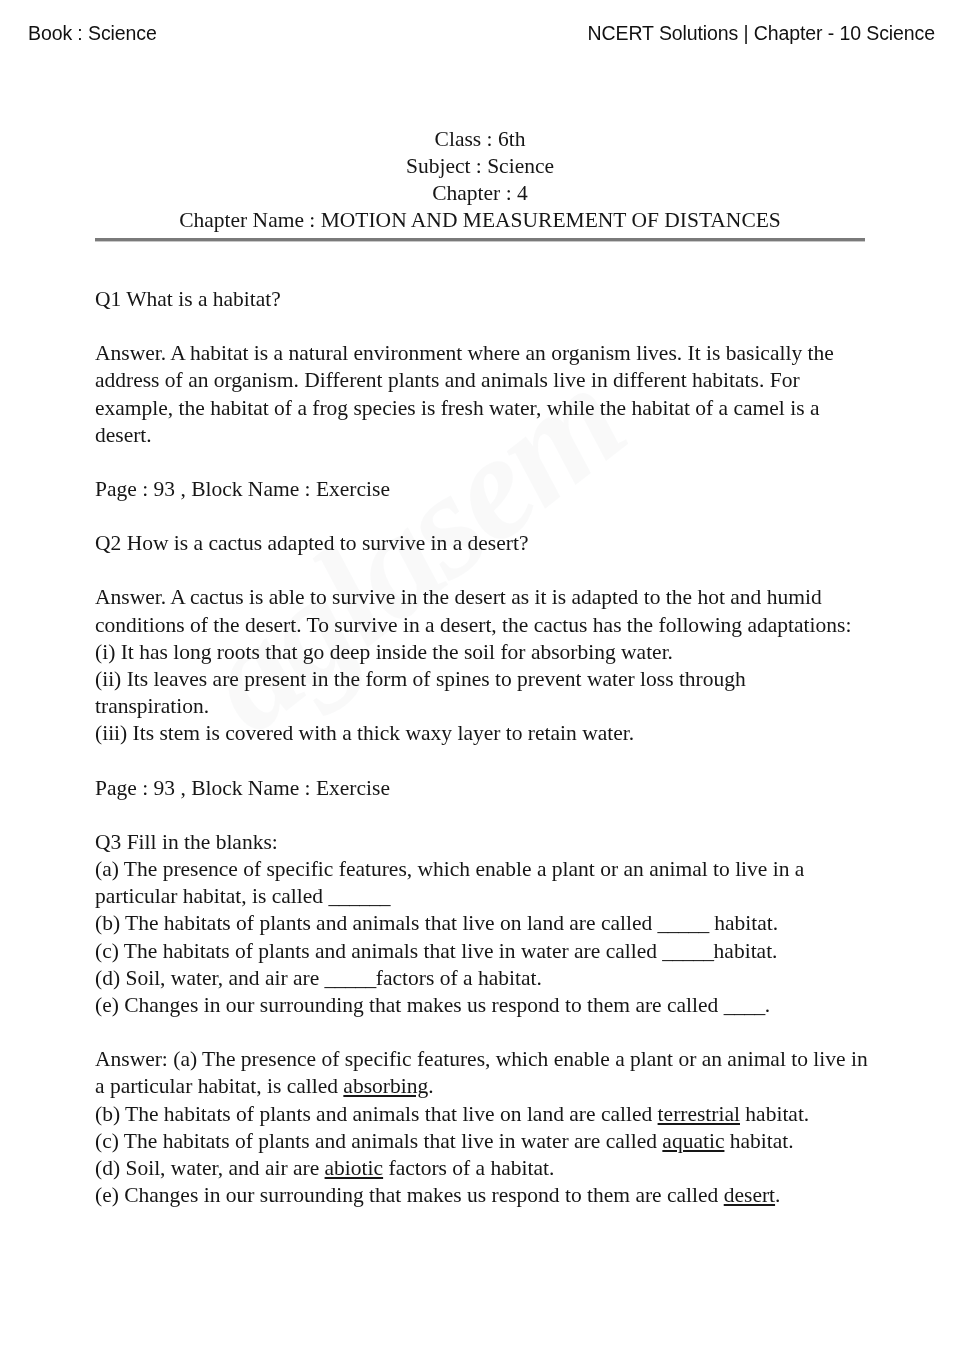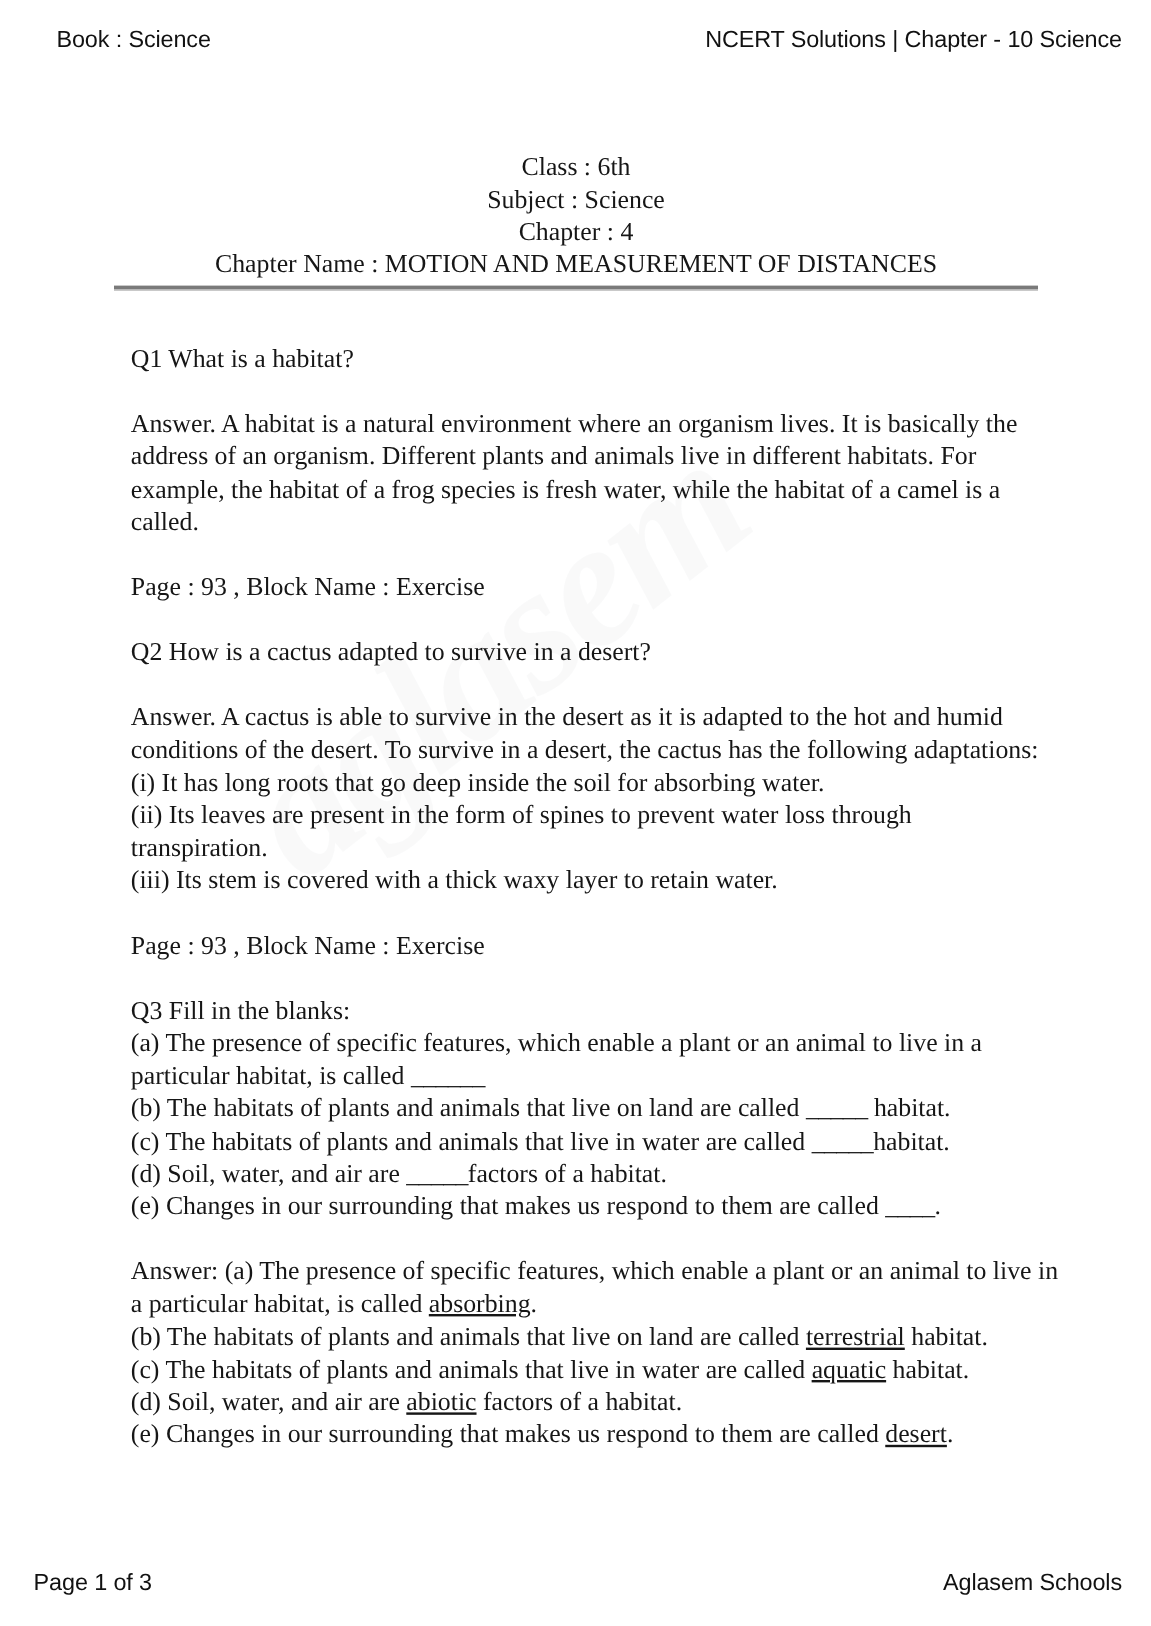--- a/index.html
+++ b/index.html
@@ -55,21 +55,20 @@
     height: 26px;
     display: flex;
     justify-content: space-between;
     align-items: flex-start;
     font-family: "Liberation Sans", "DejaVu Sans", sans-serif;
     font-size: 19.5px;
     font-weight: 400;
     color: #111111;
     letter-spacing: -0.1px;
     z-index: 3;
-    margin-left: 19px;
   }
   .running-head .rh-left  { white-space: nowrap; }
   .running-head .rh-right { white-space: nowrap; }
 
   
   .title-block {
     position: absolute;
     top: 126px;
     left: 95px;
     width: 770px;
@@ -89,21 +88,21 @@
     height: 3px;
     background: #7a7a7a;
     border-bottom: 1px solid #c8c8c8;
     z-index: 2;
   }
 
   
   .body-col {
     position: absolute;
     top: 286px;
-    left: 109px;
+    left: 95px;
     width: 775px;
     z-index: 2;
   }
 
   .blk {
     font-size: 21.5px;
     line-height: 27.2px;
     color: #161616;
     margin: 0;
   }
@@ -161,21 +160,21 @@
   <div class="body-col">
 
     <p class="blk">
       <span class="line">Q1 What is a habitat?</span>
     </p>
 
     <p class="blk">
       <span class="line">Answer. A habitat is a natural environment where an organism lives. It is basically the</span>
       <span class="line">address of an organism. Different plants and animals live in different habitats. For</span>
       <span class="line">example, the habitat of a frog species is fresh water, while the habitat of a camel is a</span>
-      <span class="line">called.</span>
+      <span class="line">desert.</span>
     </p>
 
     <p class="blk">
       <span class="line">Page : 93 , Block Name : Exercise</span>
     </p>
 
     <p class="blk">
       <span class="line">Q2 How is a cactus adapted to survive in a desert?</span>
     </p>
 
@@ -206,18 +205,14 @@
       <span class="line">Answer: (a) The presence of specific features, which enable a plant or an animal to live in</span>
       <span class="line"><span>a particular habitat, is called </span><u class="ans-word">absorbing</u><span>.</span></span>
       <span class="line"><span>(b) The habitats of plants and animals that live on land are called </span><u class="ans-word">terrestrial</u><span> habitat.</span></span>
       <span class="line"><span>(c) The habitats of plants and animals that live in water are called </span><u class="ans-word">aquatic</u><span> habitat.</span></span>
       <span class="line"><span>(d) Soil, water, and air are </span><u class="ans-word">abiotic</u><span> factors of a habitat.</span></span>
       <span class="line"><span>(e) Changes in our surrounding that makes us respond to them are called </span><u class="ans-word">desert</u><span>.</span></span>
     </p>
 
   </div>
 
-  <div class="running-foot">
-    <span class="rf-left">Page 1 of 3</span>
-    <span class="rf-right">Aglasem Schools</span>
-  </div>
 
 </div>
 
 </body></html>

